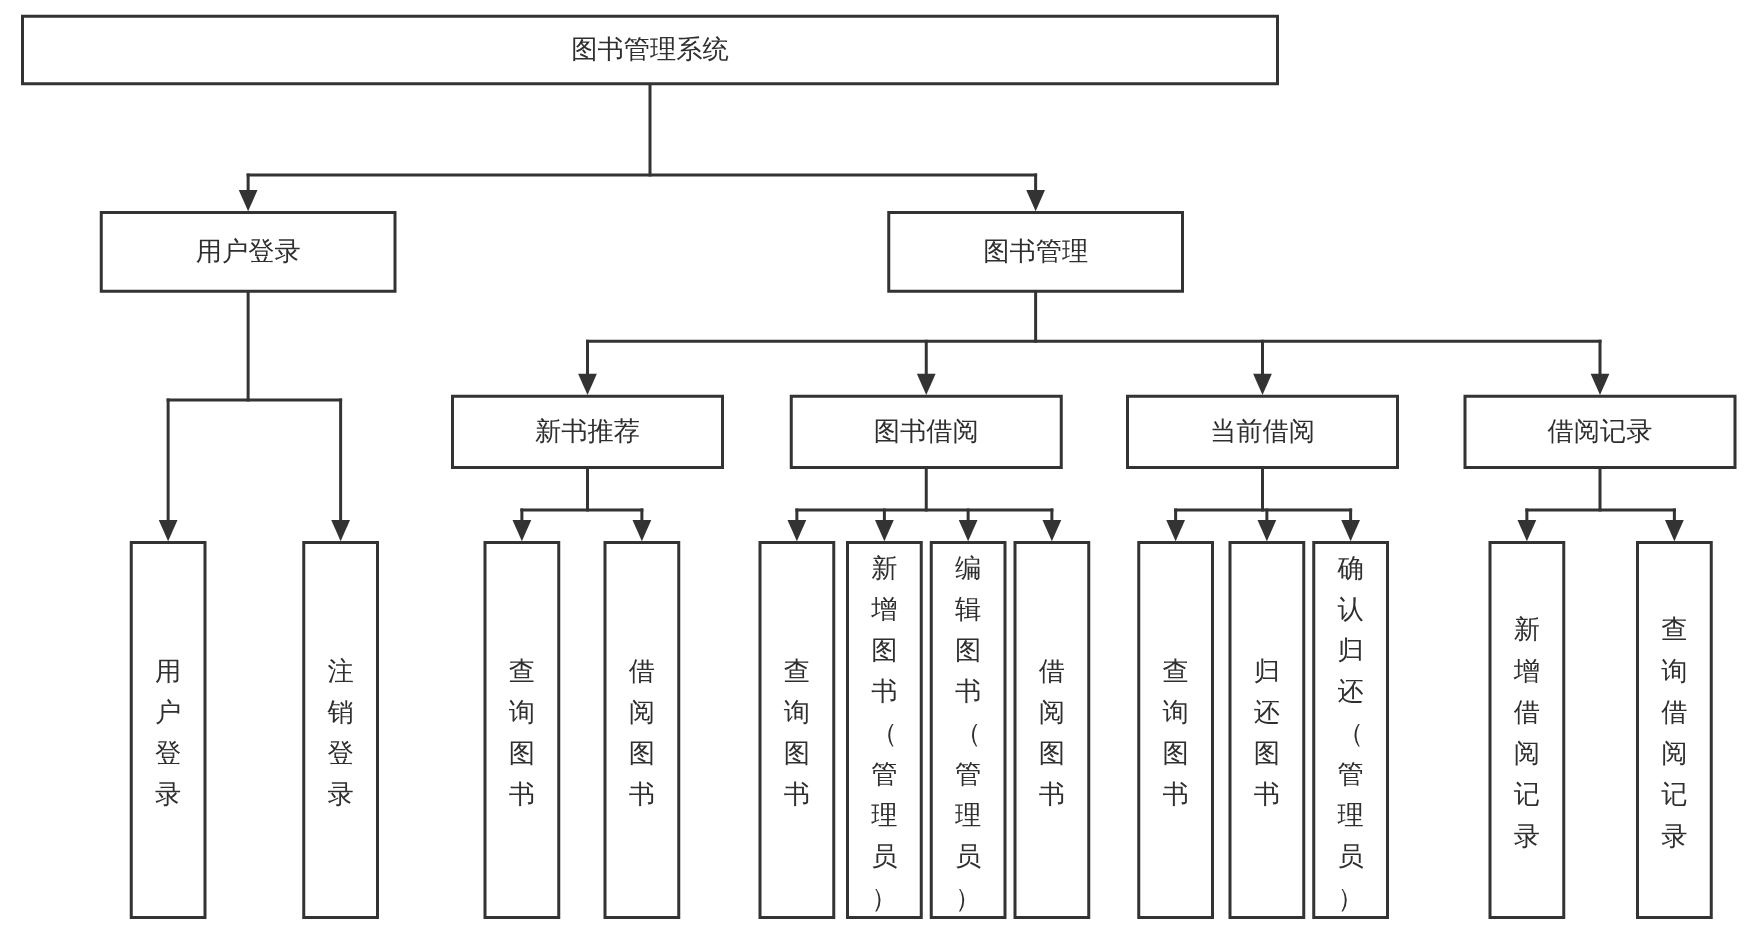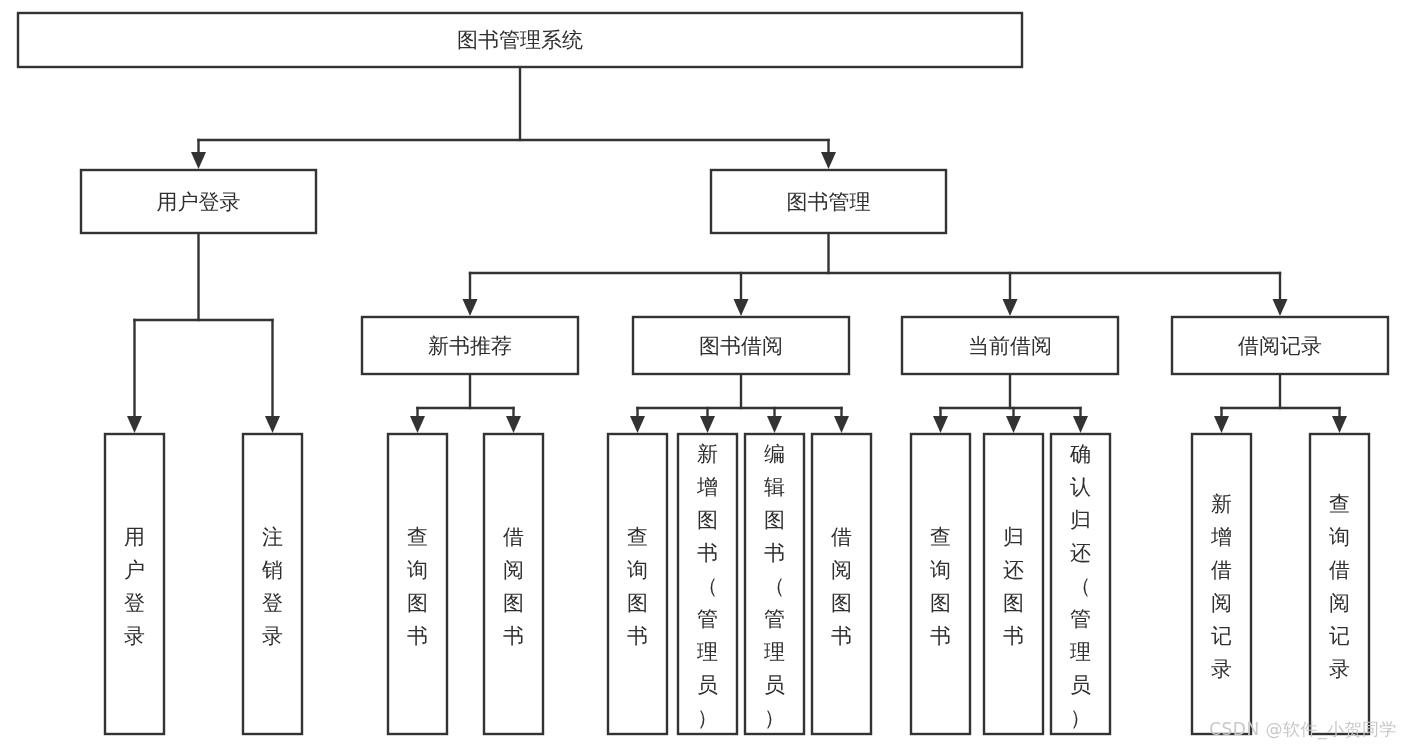--- a/index.html
+++ b/index.html
@@ -199,14 +199,13 @@
         <g>
           <rect class="node-rect" x="1192" y="434" width="59" height="300" rx="0"></rect>
           <text class="node-label-vert" x="1221.5" y="510.74"><tspan x="1221.5" dy="0">新</tspan><tspan x="1221.5" dy="33">增</tspan><tspan x="1221.5" dy="33">借</tspan><tspan x="1221.5" dy="33">阅</tspan><tspan x="1221.5" dy="33">记</tspan><tspan x="1221.5" dy="33">录</tspan></text>
         </g>
         <g>
           <rect class="node-rect" x="1310" y="434" width="59" height="300" rx="0"></rect>
           <text class="node-label-vert" x="1339.5" y="510.74"><tspan x="1339.5" dy="0">查</tspan><tspan x="1339.5" dy="33">询</tspan><tspan x="1339.5" dy="33">借</tspan><tspan x="1339.5" dy="33">阅</tspan><tspan x="1339.5" dy="33">记</tspan><tspan x="1339.5" dy="33">录</tspan></text>
         </g>
       </g>
   </svg>
-  <div class="watermark">CSDN @软件_小贺同学</div>
 </div>
 
 </body></html>

